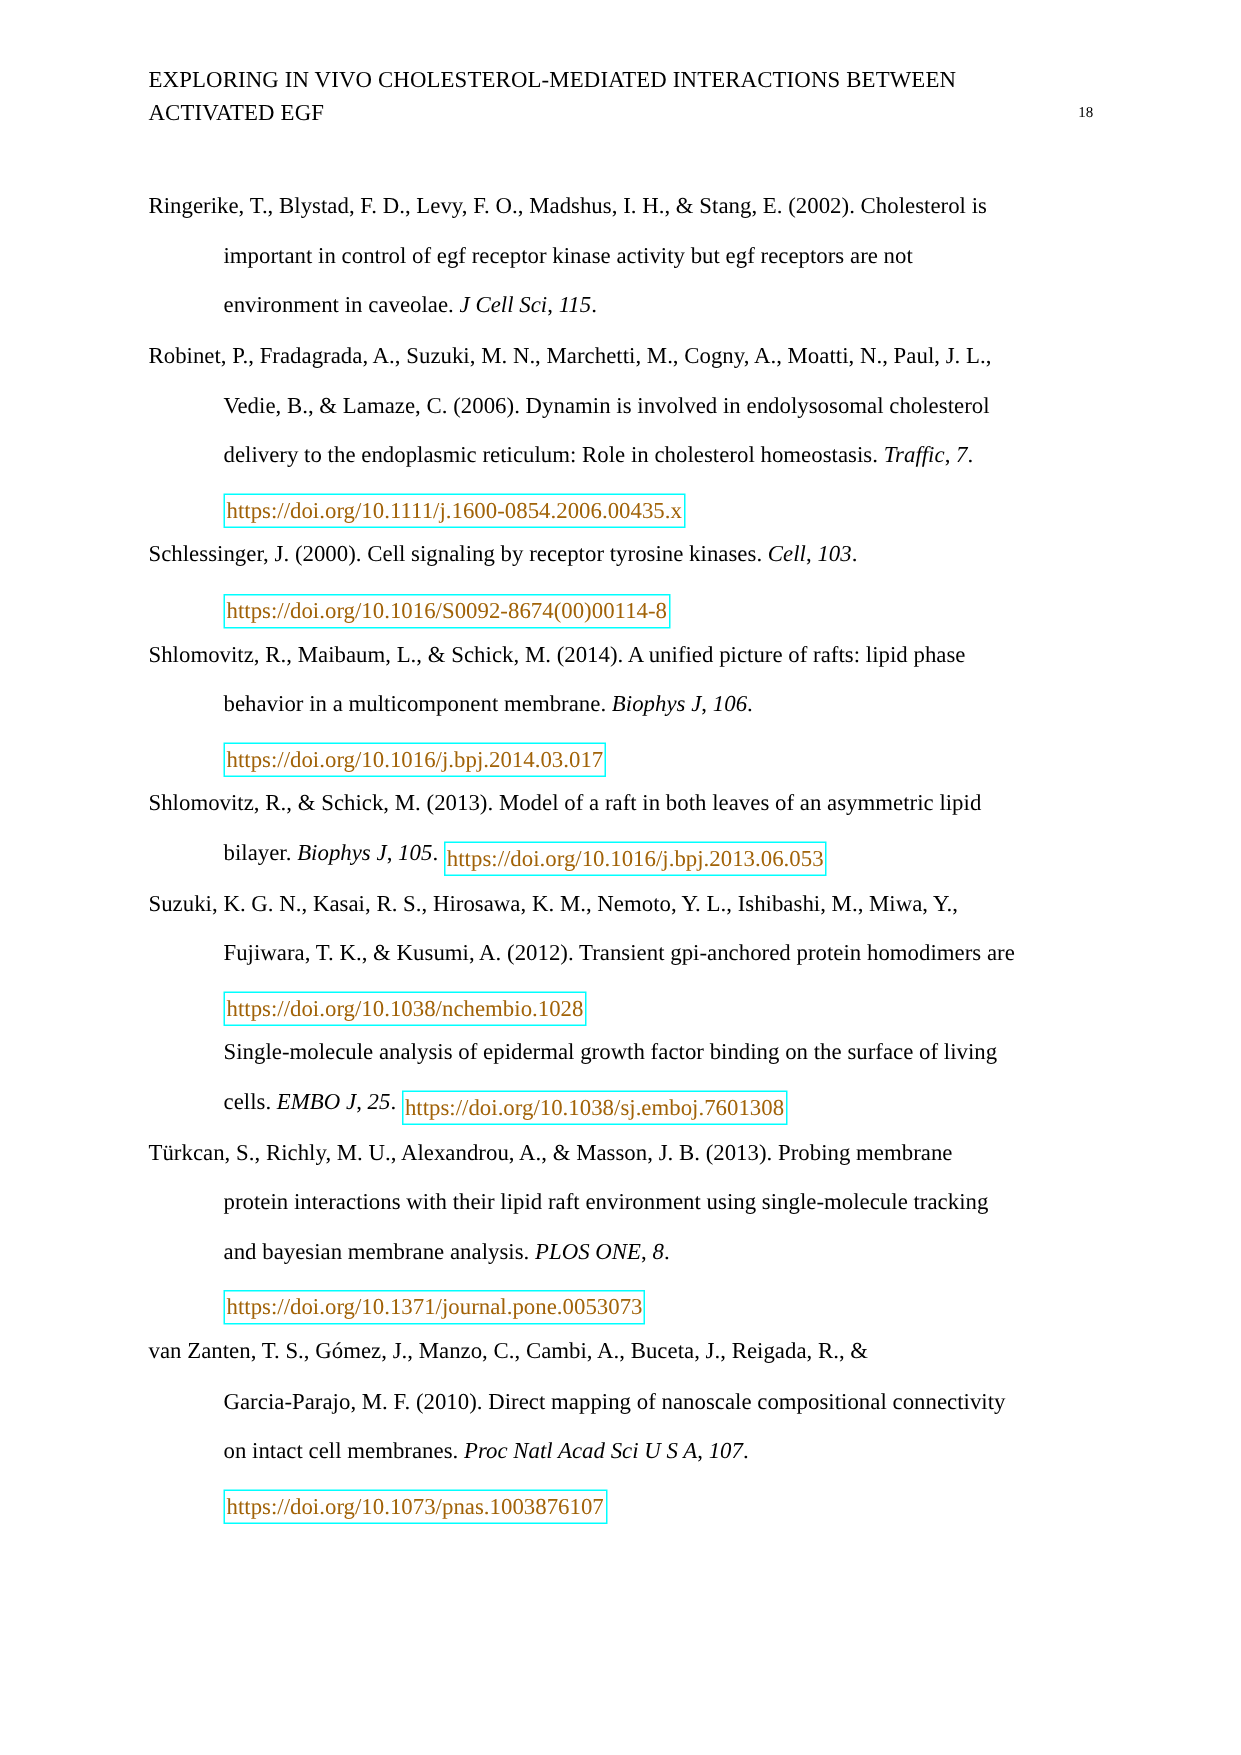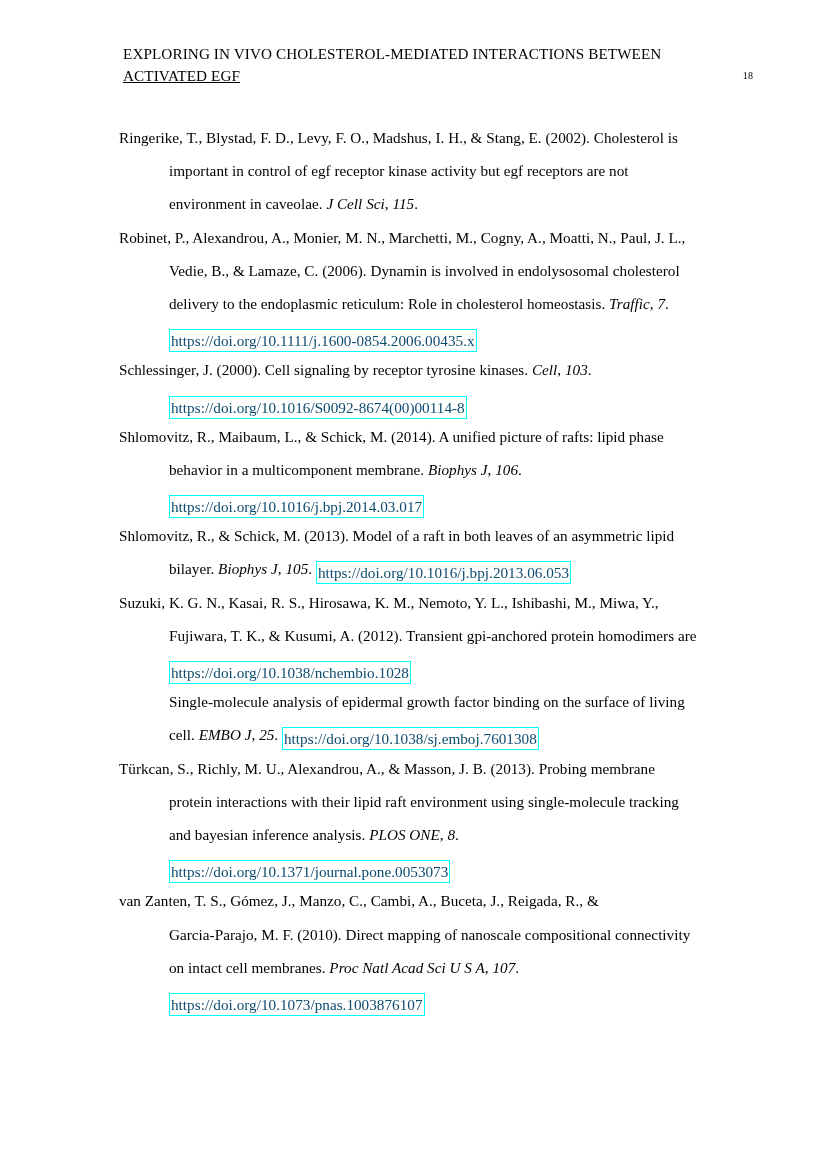--- a/index.html
+++ b/index.html
@@ -23,47 +23,45 @@
     height: 1170px;
     background: #ffffff;
   }
 
   
   .running-head {
     position: absolute;
     left: 99px;
     top: 43px;
     width: 630px;
-    margin-left: 24px;
   }
   .running-head-row {
     display: block;
     position: relative;
     font-size: 15.2px;
     line-height: 22px;
     letter-spacing: 0.1px;
     white-space: nowrap;
   }
   .rh-line1 { }
-  .rh-line2 { padding-right: 0; text-decoration: underline; }
+  .rh-line2 { padding-right: 0; }
   .page-number {
     position: absolute;
     right: 0;
     top: 0;
     font-size: 10px;
     line-height: 22px;
   }
 
   
   .reference-list {
     position: absolute;
     left: 99px;
     top: 121px;
     width: 632px;
-    margin-left: 20px;
   }
   .reference-entry {
     position: relative;
     margin: 0 0 0 0;
   }
   .ref-line {
     font-size: 15.2px;
     line-height: 33.2px;
     height: 33.2px;
     white-space: nowrap;
@@ -79,21 +77,21 @@
   
   .doi-link {
     display: inline-block;
     border: 1px solid #00ffff;
     box-sizing: border-box;
     padding: 0px 1px 0px 1px;
     margin: 0;
     line-height: 22px;
     height: 23px;
     vertical-align: -4px;
-    color: #0c4a6e;
+    color: #a16207;
     text-decoration: none;
     background: transparent;
     white-space: nowrap;
   }
 </style>
 </head>
 <body>
 
 <div class="page">
 
@@ -105,21 +103,21 @@
     </div>
   </div>
 
   <div class="reference-list" id="reference-list">
       <div class="reference-entry">
         <div class="ref-line"><span>Ringerike, T., Blystad, F. D., Levy, F. O., Madshus, I. H., &amp; Stang, E. (2002). Cholesterol is</span></div>
         <div class="ref-line indent"><span>important in control of egf receptor kinase activity but egf receptors are not</span></div>
         <div class="ref-line indent"><span>environment in caveolae. </span><em>J Cell Sci</em><span>, </span><em>115</em><span>.</span></div>
       </div>
       <div class="reference-entry">
-        <div class="ref-line"><span>Robinet, P., Alexandrou, A., Monier, M. N., Marchetti, M., Cogny, A., Moatti, N., Paul, J. L.,</span></div>
+        <div class="ref-line"><span>Robinet, P., Fradagrada, A., Suzuki, M. N., Marchetti, M., Cogny, A., Moatti, N., Paul, J. L.,</span></div>
         <div class="ref-line indent"><span>Vedie, B., &amp; Lamaze, C. (2006). Dynamin is involved in endolysosomal cholesterol</span></div>
         <div class="ref-line indent"><span>delivery to the endoplasmic reticulum: Role in cholesterol homeostasis. </span><em>Traffic</em><span>, </span><em>7</em><span>.</span></div>
         <div class="ref-line indent"><a class="doi-link" href="#">https://doi.org/10.1111/j.1600-0854.2006.00435.x</a></div>
       </div>
       <div class="reference-entry">
         <div class="ref-line"><span>Schlessinger, J. (2000). Cell signaling by receptor tyrosine kinases. </span><em>Cell</em><span>, </span><em>103</em><span>.</span></div>
         <div class="ref-line indent"><a class="doi-link" href="#">https://doi.org/10.1016/S0092-8674(00)00114-8</a></div>
       </div>
       <div class="reference-entry">
         <div class="ref-line"><span>Shlomovitz, R., Maibaum, L., &amp; Schick, M. (2014). A unified picture of rafts: lipid phase</span></div>
@@ -130,26 +128,26 @@
         <div class="ref-line"><span>Shlomovitz, R., &amp; Schick, M. (2013). Model of a raft in both leaves of an asymmetric lipid</span></div>
         <div class="ref-line indent"><span>bilayer. </span><em>Biophys J</em><span>, </span><em>105</em><span>. </span><a class="doi-link" href="#">https://doi.org/10.1016/j.bpj.2013.06.053</a></div>
       </div>
       <div class="reference-entry">
         <div class="ref-line"><span>Suzuki, K. G. N., Kasai, R. S., Hirosawa, K. M., Nemoto, Y. L., Ishibashi, M., Miwa, Y.,</span></div>
         <div class="ref-line indent"><span>Fujiwara, T. K., &amp; Kusumi, A. (2012). Transient gpi-anchored protein homodimers are</span></div>
         <div class="ref-line indent"><a class="doi-link" href="#">https://doi.org/10.1038/nchembio.1028</a></div>
       </div>
       <div class="reference-entry">
         <div class="ref-line indent"><span>Single-molecule analysis of epidermal growth factor binding on the surface of living</span></div>
-        <div class="ref-line indent"><span>cell. </span><em>EMBO J</em><span>, </span><em>25</em><span>. </span><a class="doi-link" href="#">https://doi.org/10.1038/sj.emboj.7601308</a></div>
+        <div class="ref-line indent"><span>cells. </span><em>EMBO J</em><span>, </span><em>25</em><span>. </span><a class="doi-link" href="#">https://doi.org/10.1038/sj.emboj.7601308</a></div>
       </div>
       <div class="reference-entry">
         <div class="ref-line"><span>Türkcan, S., Richly, M. U., Alexandrou, A., &amp; Masson, J. B. (2013). Probing membrane</span></div>
         <div class="ref-line indent"><span>protein interactions with their lipid raft environment using single-molecule tracking</span></div>
-        <div class="ref-line indent"><span>and bayesian inference analysis. </span><em>PLOS ONE</em><span>, </span><em>8</em><span>.</span></div>
+        <div class="ref-line indent"><span>and bayesian membrane analysis. </span><em>PLOS ONE</em><span>, </span><em>8</em><span>.</span></div>
         <div class="ref-line indent"><a class="doi-link" href="#">https://doi.org/10.1371/journal.pone.0053073</a></div>
       </div>
       <div class="reference-entry">
         <div class="ref-line"><span>van Zanten, T. S., Gómez, J., Manzo, C., Cambi, A., Buceta, J., Reigada, R., &amp;</span></div>
         <div class="ref-line indent"><span>Garcia-Parajo, M. F. (2010). Direct mapping of nanoscale compositional connectivity</span></div>
         <div class="ref-line indent"><span>on intact cell membranes. </span><em>Proc Natl Acad Sci U S A</em><span>, </span><em>107</em><span>.</span></div>
         <div class="ref-line indent"><a class="doi-link" href="#">https://doi.org/10.1073/pnas.1003876107</a></div>
       </div>
     </div>
 

